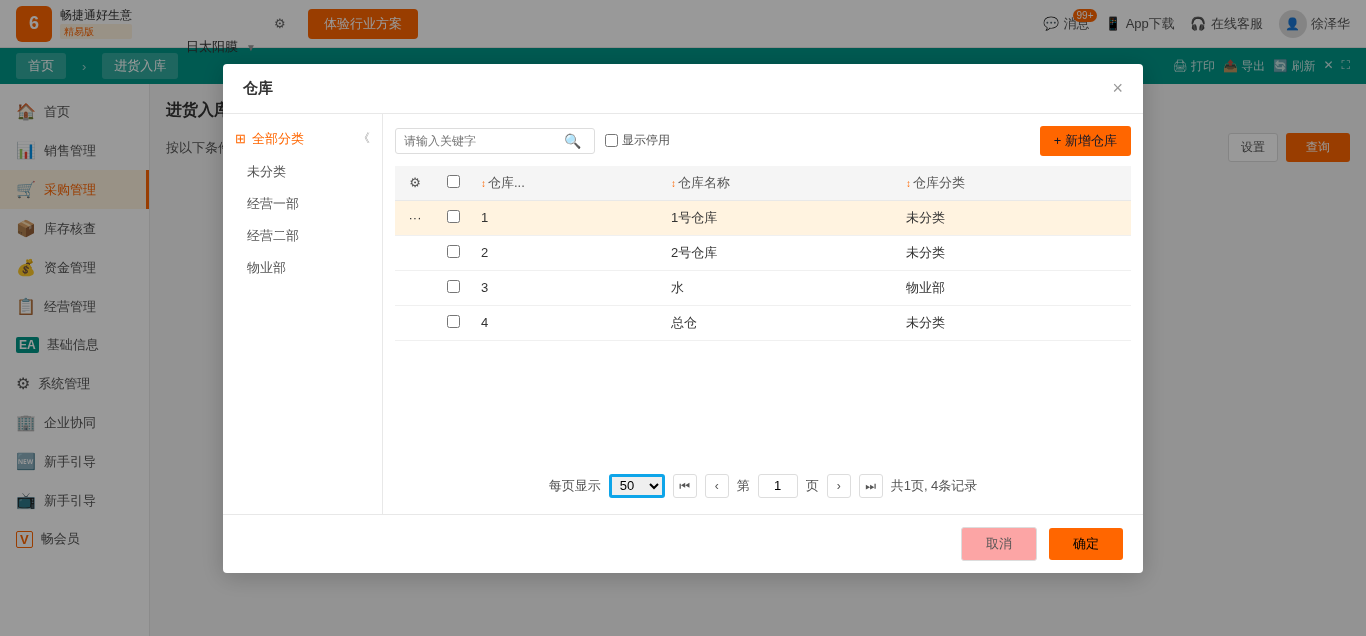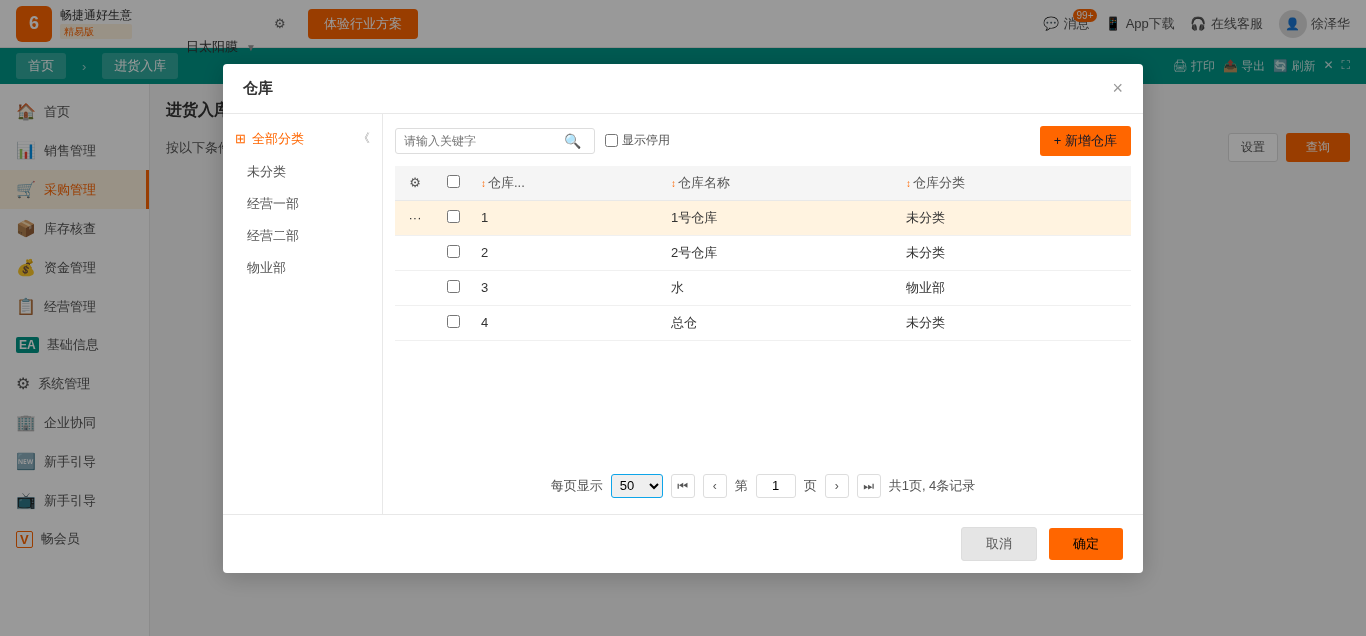--- a/index.html
+++ b/index.html
@@ -299,37 +299,37 @@
     }
     .pagination-input {
       width: 40px; height: 24px;
       border: 1px solid #ddd;
       text-align: center;
       border-radius: 3px;
       font-size: 13px;
     }
     .page-select {
       height: 24px;
-      border: 1px solid #0ea5e9;
+      border: 3px solid #0ea5e9;
       border-radius: 3px;
       font-size: 13px;
       padding: 0 4px;
     }
 
     
     .modal-footer {
       display: flex; align-items: center; justify-content: flex-end;
       gap: 12px;
       padding: 12px 20px;
       border-top: 1px solid #e8e8e8;
     }
     .cancel-btn {
       padding: 7px 24px;
       border: 1px solid #ddd;
-      background: #e5e5e5;
+      background: #fca5a5;
       border-radius: 3px;
       cursor: pointer;
       font-size: 13px;
       color: #555;
     }
     .confirm-btn {
       padding: 7px 24px;
       background: #f60;
       color: #000000;
       border: none;

